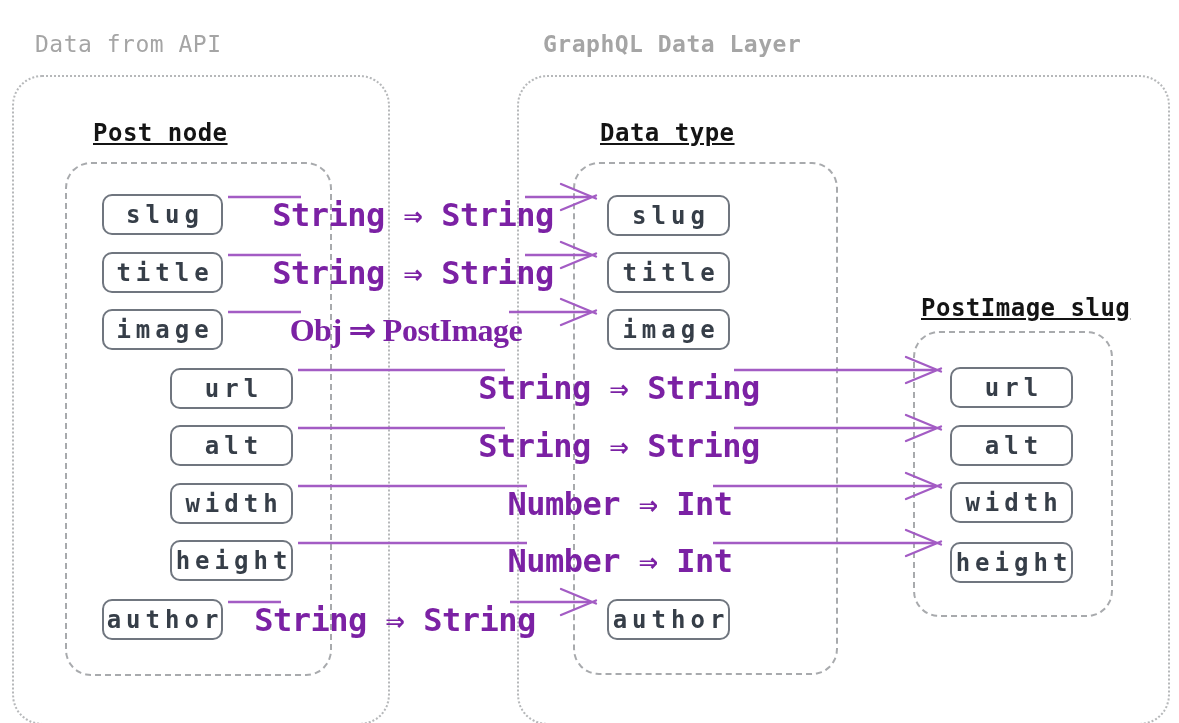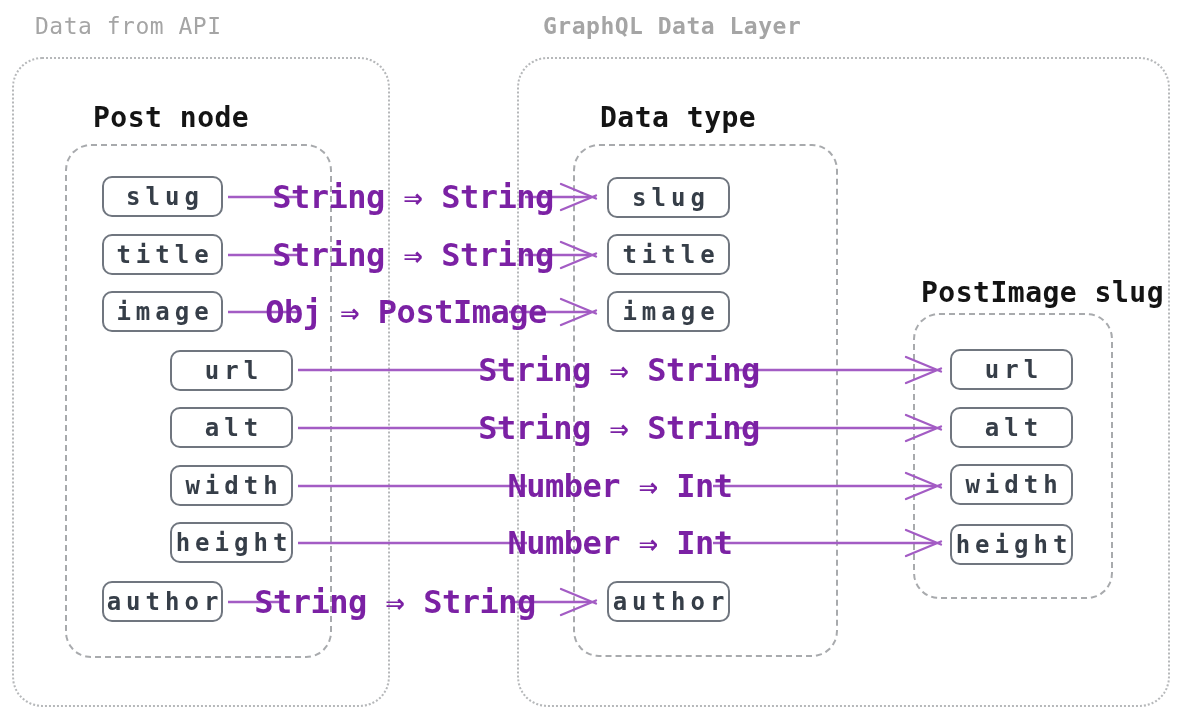--- a/index.html
+++ b/index.html
@@ -13,36 +13,36 @@
     --heading:#141414;
     --bg:#ffffff;
   }
   *{box-sizing:border-box;}
   html,body{margin:0;padding:0;}
   body{
     width:1179px;height:723px;background:var(--bg);
     font-family:"DejaVu Sans Mono","Liberation Mono",monospace;
     position:relative;overflow:hidden;
   }
-  .abs{position:absolute;}
+  .abs{position:absolute;margin-top:18px;}
   .section-label{
     font-size:23px;font-weight:500;color:var(--section-label);
     white-space:nowrap;letter-spacing:0.5px;
   }
   .outer-container{
     border:2px dotted var(--dotted-border);
     border-radius:30px;
   }
   .group-box{
     border:2px dashed var(--dashed-border);
     border-radius:26px;
   }
   .group-title{
-    font-size:28px;font-weight:bold;color:var(--heading);
-    white-space:nowrap;letter-spacing:0.5px;
+    font-size:24px;font-weight:bold;color:var(--heading);
+    white-space:nowrap;letter-spacing:0.5px;text-decoration:underline;
   }
   .field-box{
     height:41px;background:#fff;
     border:2px solid var(--box-border);
     border-radius:10px;
     display:flex;align-items:center;justify-content:center;
     font-size:24px;font-weight:600;color:var(--box-text);
     letter-spacing:5px;text-indent:5px;
     white-space:nowrap;
   }
@@ -148,18 +148,18 @@
   <g>
     <line class="shaft" x1="228" y1="602" x2="281" y2="602"></line>
     <line class="shaft" x1="510" y1="602" x2="591" y2="602"></line>
     <line class="chev" x1="561" y1="589" x2="596" y2="603.5"></line>
     <line class="chev" x1="561" y1="615" x2="596" y2="600.5"></line>
   </g>
 </svg>
 
 <div class="abs arrow-label" style="left:413px;top:197px;">String ⇒ String</div>
 <div class="abs arrow-label" style="left:413px;top:255px;">String ⇒ String</div>
-<div class="abs arrow-label" style="left:406px;top:312px;">Obj ⇒ PostImage</div>
+<div class="abs arrow-label" style="left:406px;top:312px;font-family:Liberation Serif, serif;">Obj ⇒ PostImage</div>
 <div class="abs arrow-label" style="left:619px;top:370px;">String ⇒ String</div>
 <div class="abs arrow-label" style="left:619px;top:428px;">String ⇒ String</div>
 <div class="abs arrow-label" style="left:620px;top:486px;">Number ⇒ Int</div>
 <div class="abs arrow-label" style="left:620px;top:543px;">Number ⇒ Int</div>
 <div class="abs arrow-label" style="left:395px;top:602px;">String ⇒ String</div>
 
 </body></html>

